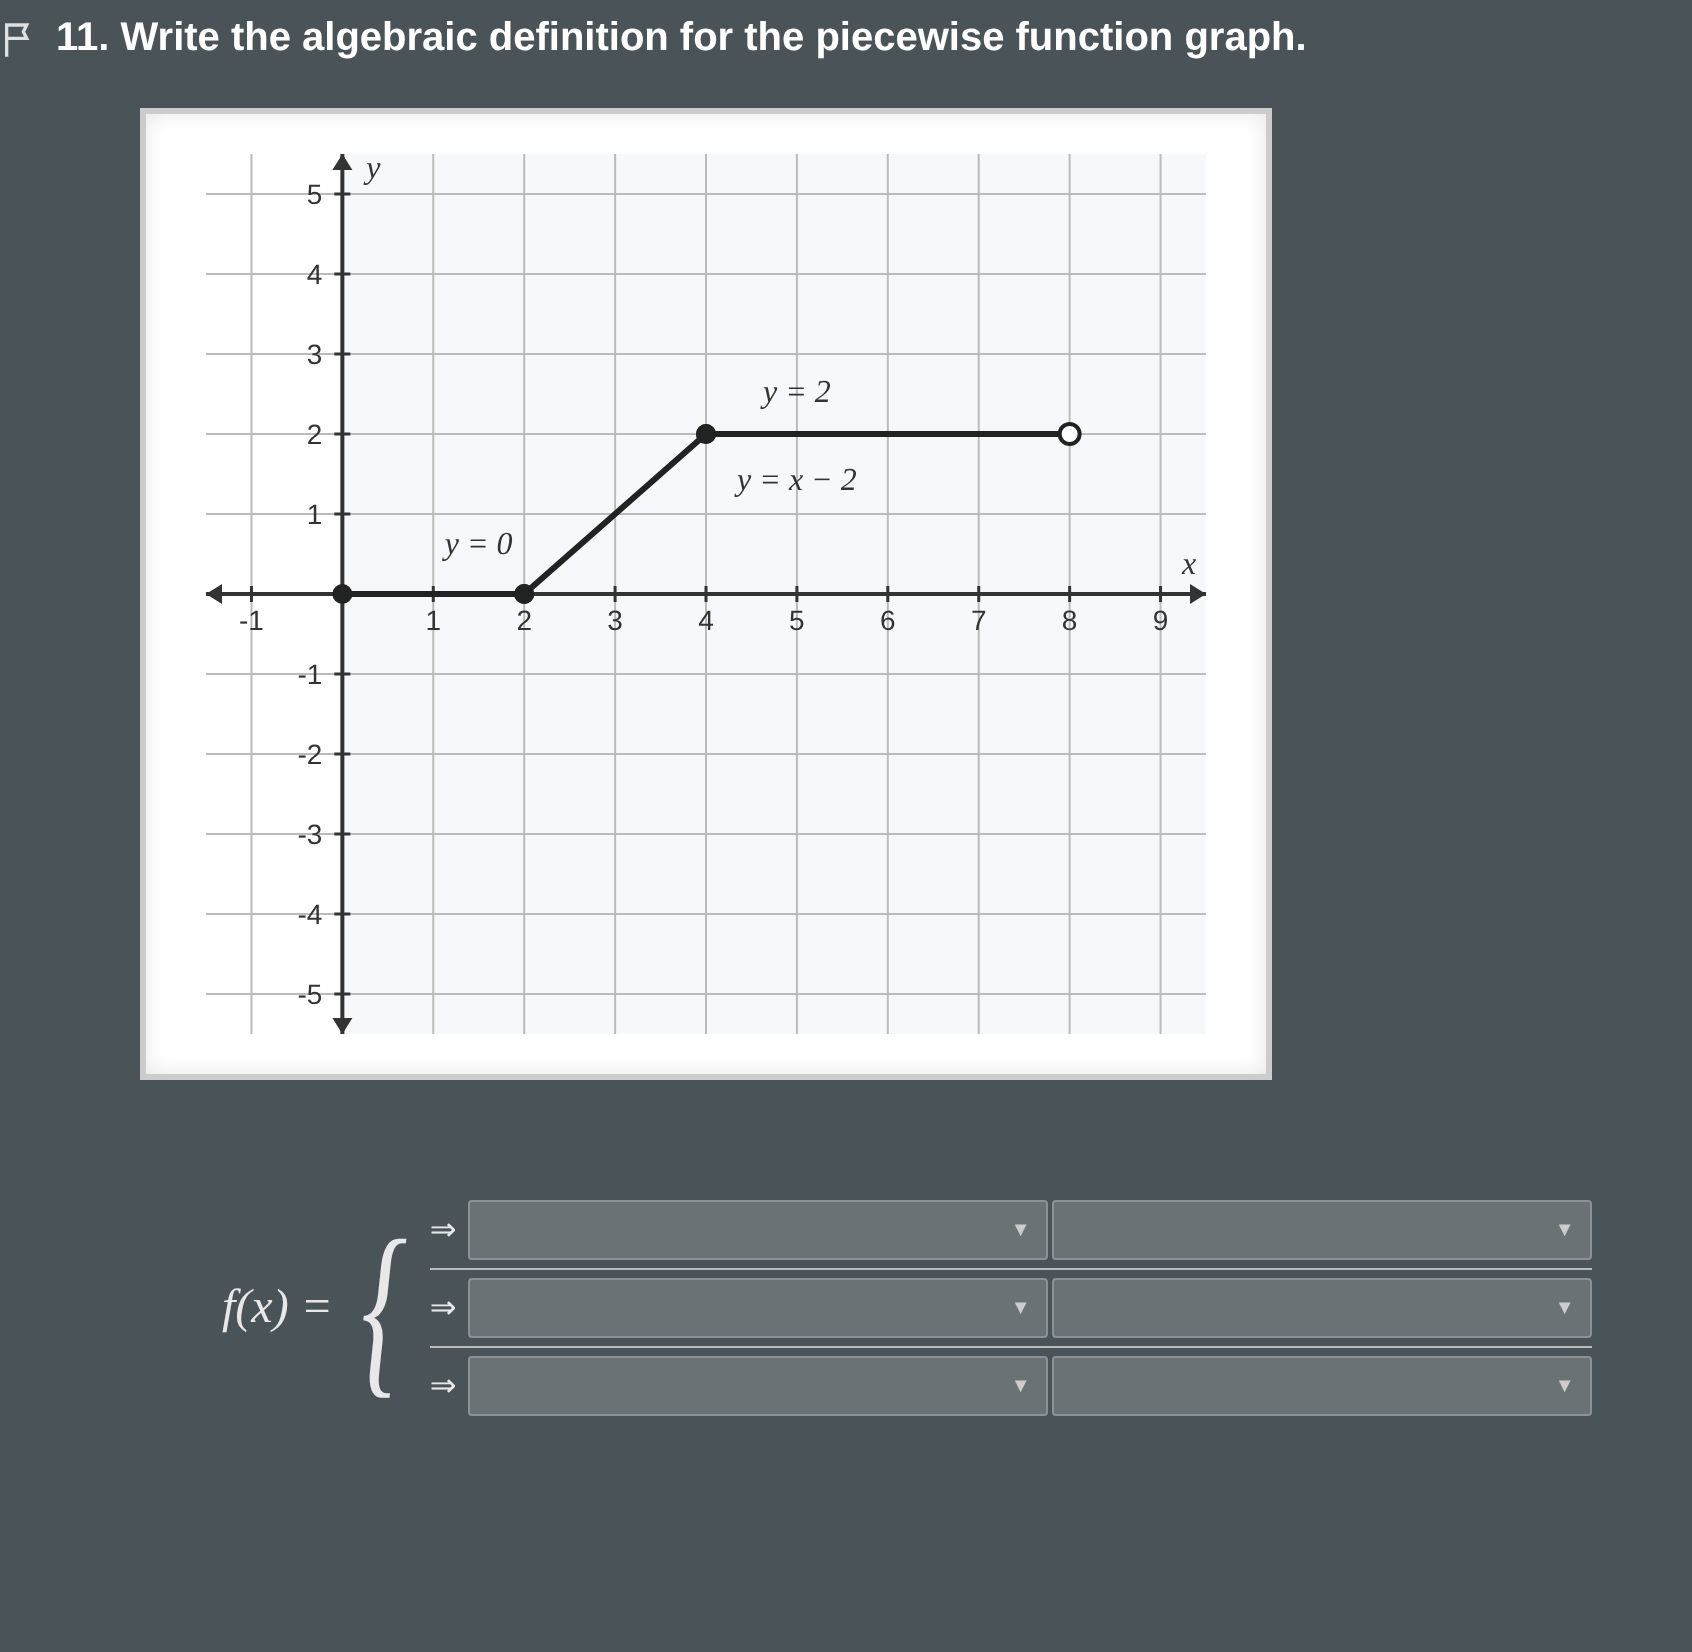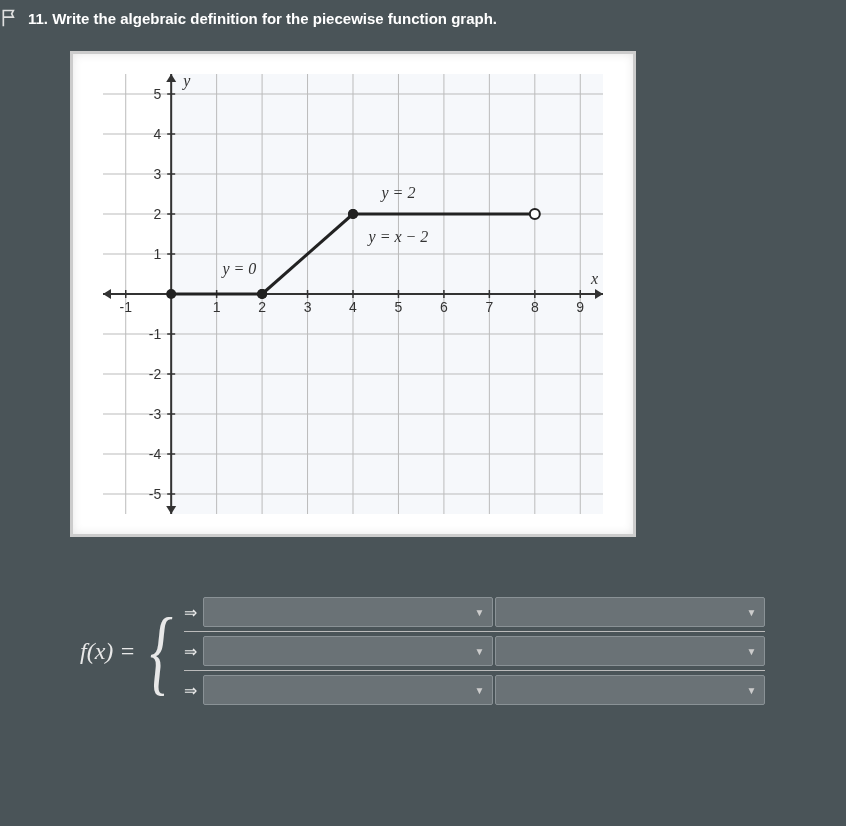--- a/index.html
+++ b/index.html
@@ -17,21 +17,21 @@
   padding: 8px 0 8px 0;
 }
 .flag-icon {
   width: 20px;
   height: 20px;
   margin-right: 8px;
 }
 .question-text {
   color: #fff;
   font-weight: bold;
-  font-size: 15px;
+  font-size: 20px;
 }
 .graph-container {
   background: #fff;
   border: 3px solid #ccc;
   width: 560px;
   height: 480px;
   margin: 15px 0 0 70px;
   position: relative;
   box-shadow: inset 0 0 10px rgba(0,0,0,0.1);
 }
@@ -43,20 +43,21 @@
   margin: 60px 0 0 80px;
   display: flex;
   align-items: center;
   color: #e8e8e8;
   font-style: italic;
   font-family: 'Times New Roman', serif;
   font-size: 24px;
 }
 .fx-label {
   margin-right: 6px;
+  margin-left: 31px;
 }
 .brace {
   font-size: 96px;
   font-weight: 100;
   line-height: 0;
   margin-right: 4px;
   transform: scaleX(0.6);
   font-family: serif;
 }
 .rows {

